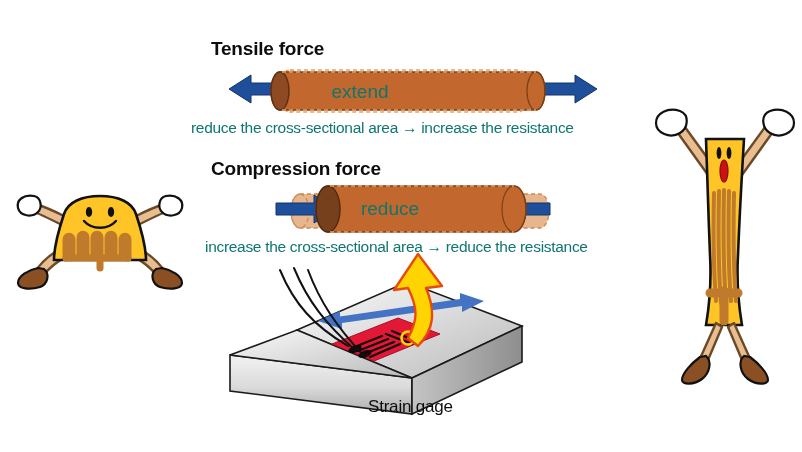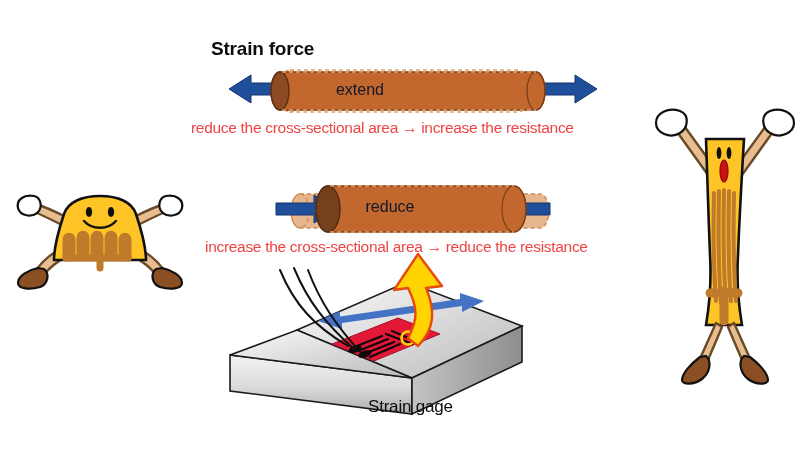--- a/index.html
+++ b/index.html
@@ -21,48 +21,48 @@
   .heading {
     font-size: 19px;
     font-weight: 700;
     color: #0d0d0d;
     letter-spacing: -0.2px;
     white-space: nowrap;
   }
   .caption {
     font-size: 15.5px;
     font-weight: 400;
-    color: #ef4444;
+    color: #0f766e;
     letter-spacing: -0.3px;
     white-space: nowrap;
   }
   .gage-label {
     font-size: 17px;
     font-weight: 400;
     color: #0d0d0d;
     letter-spacing: -0.2px;
     white-space: nowrap;
   }
   .bar-label {
-    font-size: 16px;
+    font-size: 19px;
     font-weight: 400;
-    color: #0f172a;
+    color: #0f766e;
     white-space: nowrap;
     text-align: center;
   }
 
   
   svg { display: block; overflow: visible; }
 </style>
 </head>
 <body>
 
 <div id="canvas">
 
-  <div class="abs heading" style="left:211px; top:38px;">Strain force</div>
+  <div class="abs heading" style="left:211px; top:38px;">Tensile force</div>
 
   <div class="abs" style="left:218px; top:60px;">
     <svg width="390" height="58" viewBox="0 0 390 58">
 
       <g>
         <path d="M72 10 L300 10 A11 21 0 0 1 300 52 L72 52 A11 21 0 0 1 72 10 Z" fill="none" stroke="#E8A36B" stroke-width="1.6" stroke-dasharray="4 3"></path>
         <ellipse cx="72" cy="31" rx="11" ry="21" fill="none" stroke="#E8A36B" stroke-width="1.6" stroke-dasharray="4 3"></ellipse>
       </g>
 
       <g>
@@ -84,20 +84,21 @@
         <path d="M64 12 L318 12" stroke="#E8A36B" stroke-width="1.4" stroke-dasharray="4 3" fill="none"></path>
         <path d="M64 50 L318 50" stroke="#E8A36B" stroke-width="1.4" stroke-dasharray="4 3" fill="none"></path>
       </g>
     </svg>
   </div>
 
   <div class="abs bar-label" style="left:300px; top:81px; width:120px;">extend</div>
 
   <div class="abs caption" style="left:191px; top:119px;">reduce the cross-sectional area → increase the resistance</div>
 
+  <div class="abs heading" style="left:211px; top:158px;">Compression force</div>
 
   <div class="abs" style="left:218px; top:178px;">
     <svg width="390" height="62" viewBox="0 0 390 62">
 
       <g>
         <path d="M82 16 L322 16 A9 17 0 0 1 322 50 L82 50 A9 17 0 0 1 82 16 Z" fill="#E7B68C" stroke="#C98A56" stroke-width="1.3" stroke-dasharray="4 3"></path>
         <ellipse cx="82" cy="33" rx="9" ry="17" fill="none" stroke="#C98A56" stroke-width="1.3" stroke-dasharray="4 3"></ellipse>
       </g>
 
       <g>

